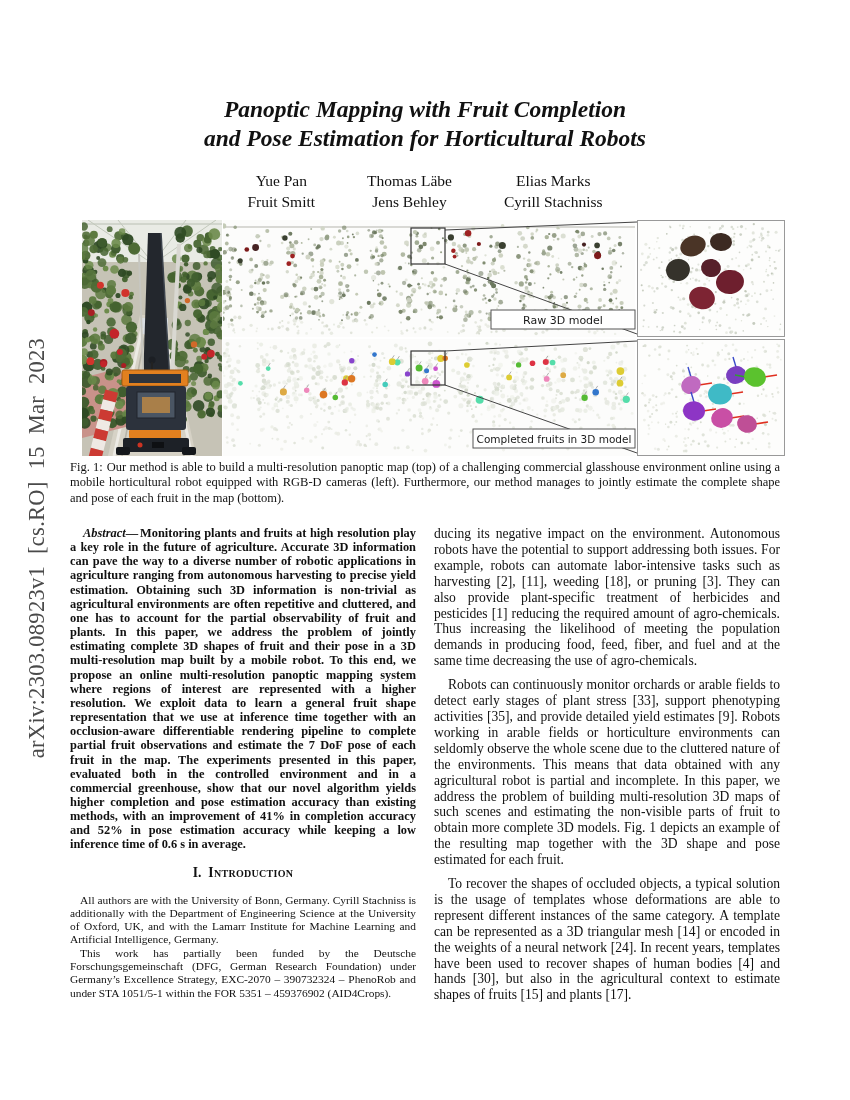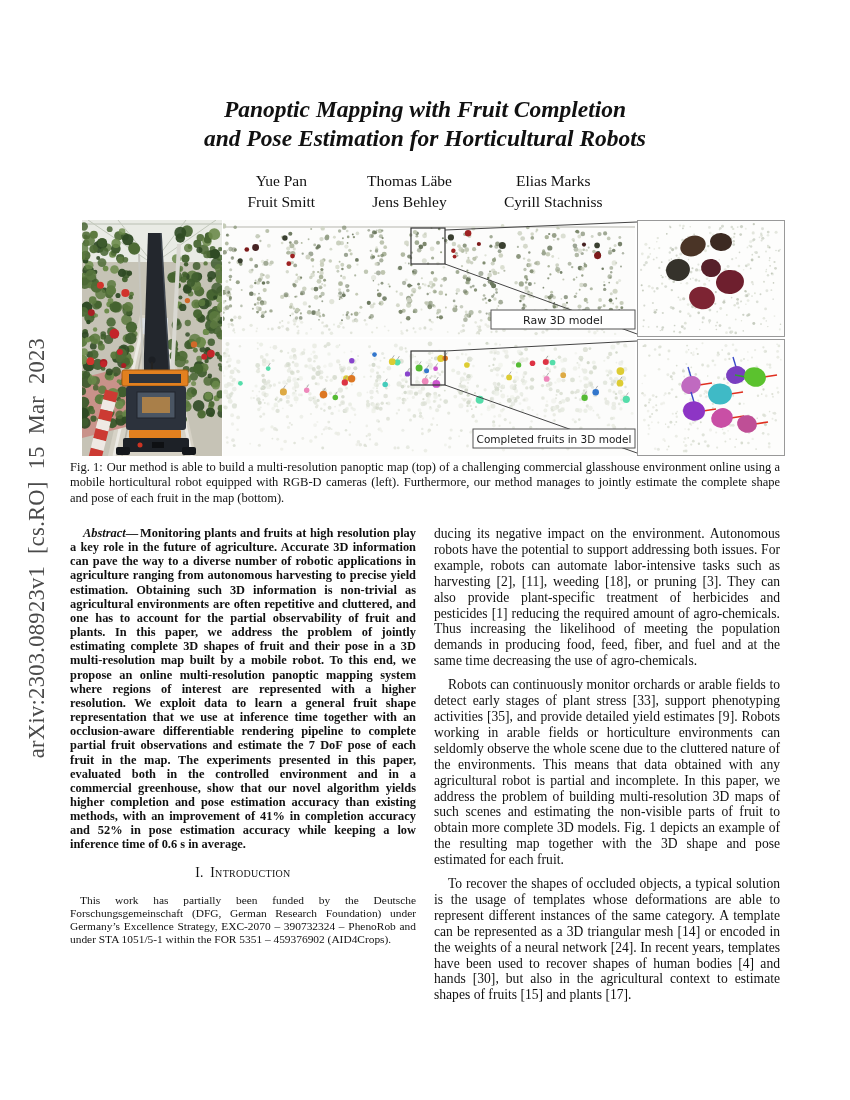--- a/index.html
+++ b/index.html
@@ -27,21 +27,21 @@
   .cap-prefix{margin-right:4px;}
 
   .colL{position:absolute;top:514px;left:70px;width:346px;margin-top:12px;}
   .colR{position:absolute;top:514px;left:434px;width:346px;margin-top:12px;}
 
   .abstract{font-weight:bold;font-size:12.4px;line-height:14.15px;text-align:justify;
             text-indent:13px;margin:0;}
   .abstract .lead{font-style:italic;}
   .abstract .dash{margin-right:2px;}
 
-  .sechead{text-align:center;font-size:13.6px;font-weight:400;margin:13px 0 9px 0;}
+  .sechead{text-align:center;font-size:13.6px;font-weight:700;margin:13px 0 9px 0;}
   .sechead .sc{font-variant:small-caps;margin-left:7px;letter-spacing:.3px;}
 
   .p{font-size:13.6px;line-height:15.9px;text-align:justify;margin:0;}
   .indent{text-indent:14px;}
   .colR .p{margin-bottom:8px;}
 
   .footnotes{margin-top:13px;font-size:11.4px;line-height:13.3px;text-align:justify;}
   .footnotes p{margin:0;text-indent:10px;}
 </style>
 </head>
@@ -2719,20 +2719,21 @@
   </div>
 
   <div class="colL">
     <p class="abstract">
       <span class="lead">Abstract</span><span class="dash">—</span><span>Monitoring plants and fruits at high resolution play a key role in the future of agriculture. Accurate 3D information can pave the way to a diverse number of robotic applications in agriculture ranging from autonomous harvesting to precise yield estimation. Obtaining such 3D information is non-trivial as agricultural environments are often repetitive and cluttered, and one has to account for the partial observability of fruit and plants. In this paper, we address the problem of jointly estimating complete 3D shapes of fruit and their pose in a 3D multi-resolution map built by a mobile robot. To this end, we propose an online multi-resolution panoptic mapping system where regions of interest are represented with a higher resolution. We exploit data to learn a general fruit shape representation that we use at inference time together with an occlusion-aware differentiable rendering pipeline to complete partial fruit observations and estimate the 7 DoF pose of each fruit in the map. The experiments presented in this paper, evaluated both in the controlled environment and in a commercial greenhouse, show that our novel algorithm yields higher completion and pose estimation accuracy than existing methods, with an improvement of 41% in completion accuracy and 52% in pose estimation accuracy while keeping a low inference time of 0.6 s in average.</span>
     </p>
     <div class="sechead">
       <span>I.</span><span class="sc">Introduction</span>
     </div>
     <div class="footnotes">
+      <p>All authors are with the University of Bonn, Germany. Cyrill Stachniss is additionally with the Department of Engineering Science at the University of Oxford, UK, and with the Lamarr Institute for Machine Learning and Artificial Intelligence, Germany.</p>
       <p>This work has partially been funded by the Deutsche Forschungsgemeinschaft (DFG, German Research Foundation) under Germany’s Excellence Strategy, EXC-2070 – 390732324 – PhenoRob and under STA 1051/5-1 within the FOR 5351 – 459376902 (AID4Crops).</p>
     </div>
   </div>
 
   <div class="colR">
     <p class="p">ducing its negative impact on the environment. Autonomous robots have the potential to support addressing both issues. For example, robots can automate labor-intensive tasks such as harvesting [2], [11], weeding [18], or pruning [3]. They can also provide plant-specific treatment of herbicides and pesticides [1] reducing the required amount of agro-chemicals. Thus increasing the likelihood of meeting the population demands in producing food, feed, fiber, and fuel and at the same time decreasing the use of agro-chemicals.</p>
     <p class="p indent">Robots can continuously monitor orchards or arable fields to detect early stages of plant stress [33], support phenotyping activities [35], and provide detailed yield estimates [9]. Robots working in arable fields or horticulture environments can seldomly observe the whole scene due to the cluttered nature of the environments. This means that data obtained with any agricultural robot is partial and incomplete. In this paper, we address the problem of building multi-resolution 3D maps of such scenes and estimating the non-visible parts of fruit to obtain more complete 3D models. Fig. 1 depicts an example of the resulting map together with the 3D shape and pose estimated for each fruit.</p>
     <p class="p indent">To recover the shapes of occluded objects, a typical solution is the usage of templates whose deformations are able to represent different instances of the same category. A template can be represented as a 3D triangular mesh [14] or encoded in the weights of a neural network [24]. In recent years, templates have been used to recover shapes of human bodies [4] and hands [30], but also in the agricultural context to estimate shapes of fruits [15] and plants [17].</p>
   </div>
 

